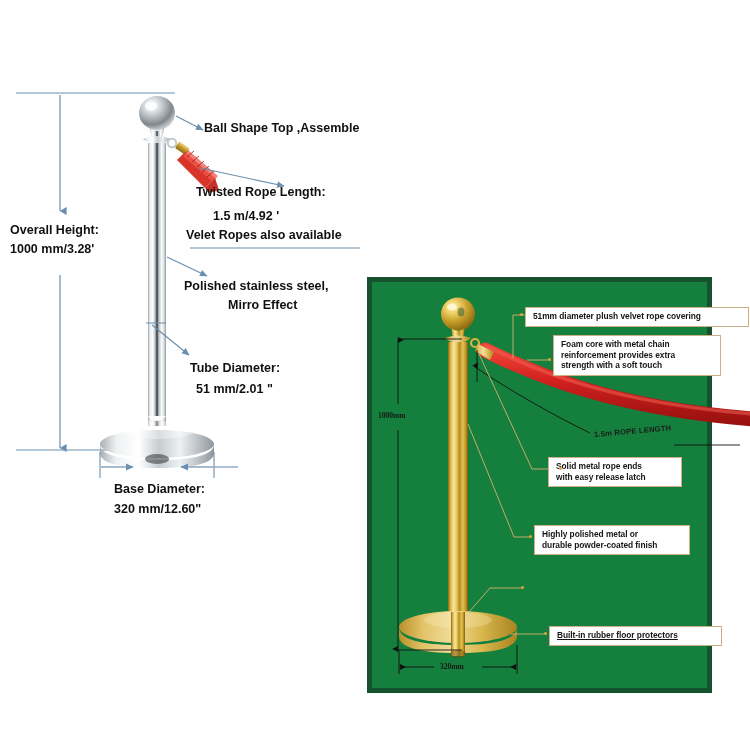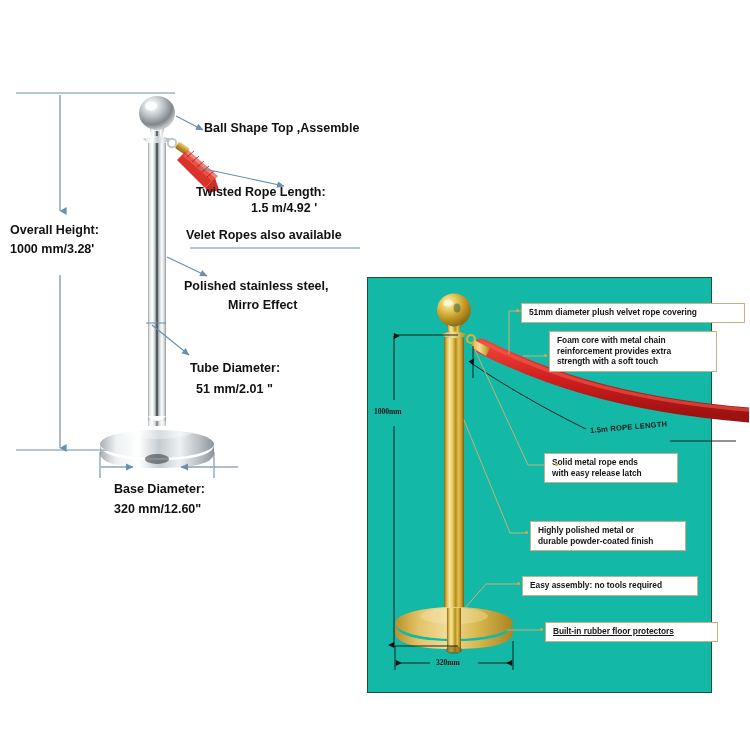--- a/index.html
+++ b/index.html
@@ -46,22 +46,22 @@
 
   
   #left-svg { left: 0; top: 0; }
 
   
   #right-panel {
     left: 367px;
     top: 277px;
     width: 345px;
     height: 416px;
-    background: #14b8a6;
-    border: 1px solid #14532d;
+    background: #15803d;
+    border: 5px solid #14532d;
     box-sizing: border-box;
   }
   #right-svg { left: 0; top: 0; }
 
   .callout {
     position: absolute;
     background: #ffffff;
     border: 1px solid #c9b086;
     box-sizing: border-box;
     padding: 3px 6px 4px 7px;
@@ -220,21 +220,21 @@
       <line x1="101" y1="467" x2="133" y2="467" stroke="#6b8fae" stroke-width="1.2" marker-end="url(#arrBlue)"></line>
       <line x1="213" y1="467" x2="181" y2="467" stroke="#6b8fae" stroke-width="1.2" marker-end="url(#arrBlue)"></line>
       <line x1="214" y1="467" x2="238" y2="467" stroke="#6b8fae" stroke-width="1.1"></line>
     </g>
   </svg>
 
 
   <div class="abs lbl" style="left:204px; top:120px;">Ball Shape Top ,Assemble</div>
 
   <div class="abs lbl" style="left:196px; top:184px;">Twisted Rope Length:</div>
-  <div class="abs lbl" style="left:213px; top:200px;margin-left:38px;">1.5 m/4.92 '</div>
+  <div class="abs lbl" style="left:213px; top:208px;">1.5 m/4.92 '</div>
   <div class="abs lbl" style="left:186px; top:227px;">Velet Ropes also available</div>
 
   <div class="abs lbl" style="left:184px; top:278px;">Polished stainless steel,</div>
   <div class="abs lbl" style="left:228px; top:297px;">Mirro Effect</div>
 
   <div class="abs lbl" style="left:190px; top:360px;">Tube Diameter:</div>
   <div class="abs lbl" style="left:196px; top:381px;">51 mm/2.01 "</div>
 
   <div class="abs lbl" style="left:10px; top:222px;">Overall Height:</div>
   <div class="abs lbl" style="left:10px; top:241px;">1000 mm/3.28'</div>
@@ -361,21 +361,20 @@
     <div class="dot" style="left:176px; top:76px;"></div>
 
     <div class="callout" style="left:176px; top:175px; width:134px;">Solid metal rope ends
 with easy release latch</div>
     <div class="dot" style="left:187px; top:185px;"></div>
 
     <div class="callout" style="left:162px; top:243px; width:156px;">Highly polished metal or
 durable powder-coated finish</div>
     <div class="dot" style="left:157px; top:253px;"></div>
 
-    <div class="callout" style="left:154px; top:298px; width:176px;">Easy assembly: no tools required</div>
     <div class="dot" style="left:149px; top:304px;"></div>
 
     <div class="callout" style="left:177px; top:344px; width:173px;text-decoration:underline;">Built-in rubber floor protectors</div>
     <div class="dot" style="left:172px; top:350px;"></div>
 
     <div class="dimtext" style="left:6px; top:129px;">1000mm</div>
 
     <div class="dimtext" style="left:68px; top:380px;">320mm</div>
 
     <div id="rope-len-text" style="left:222px; top:148px;">1.5m ROPE LENGTH</div>

